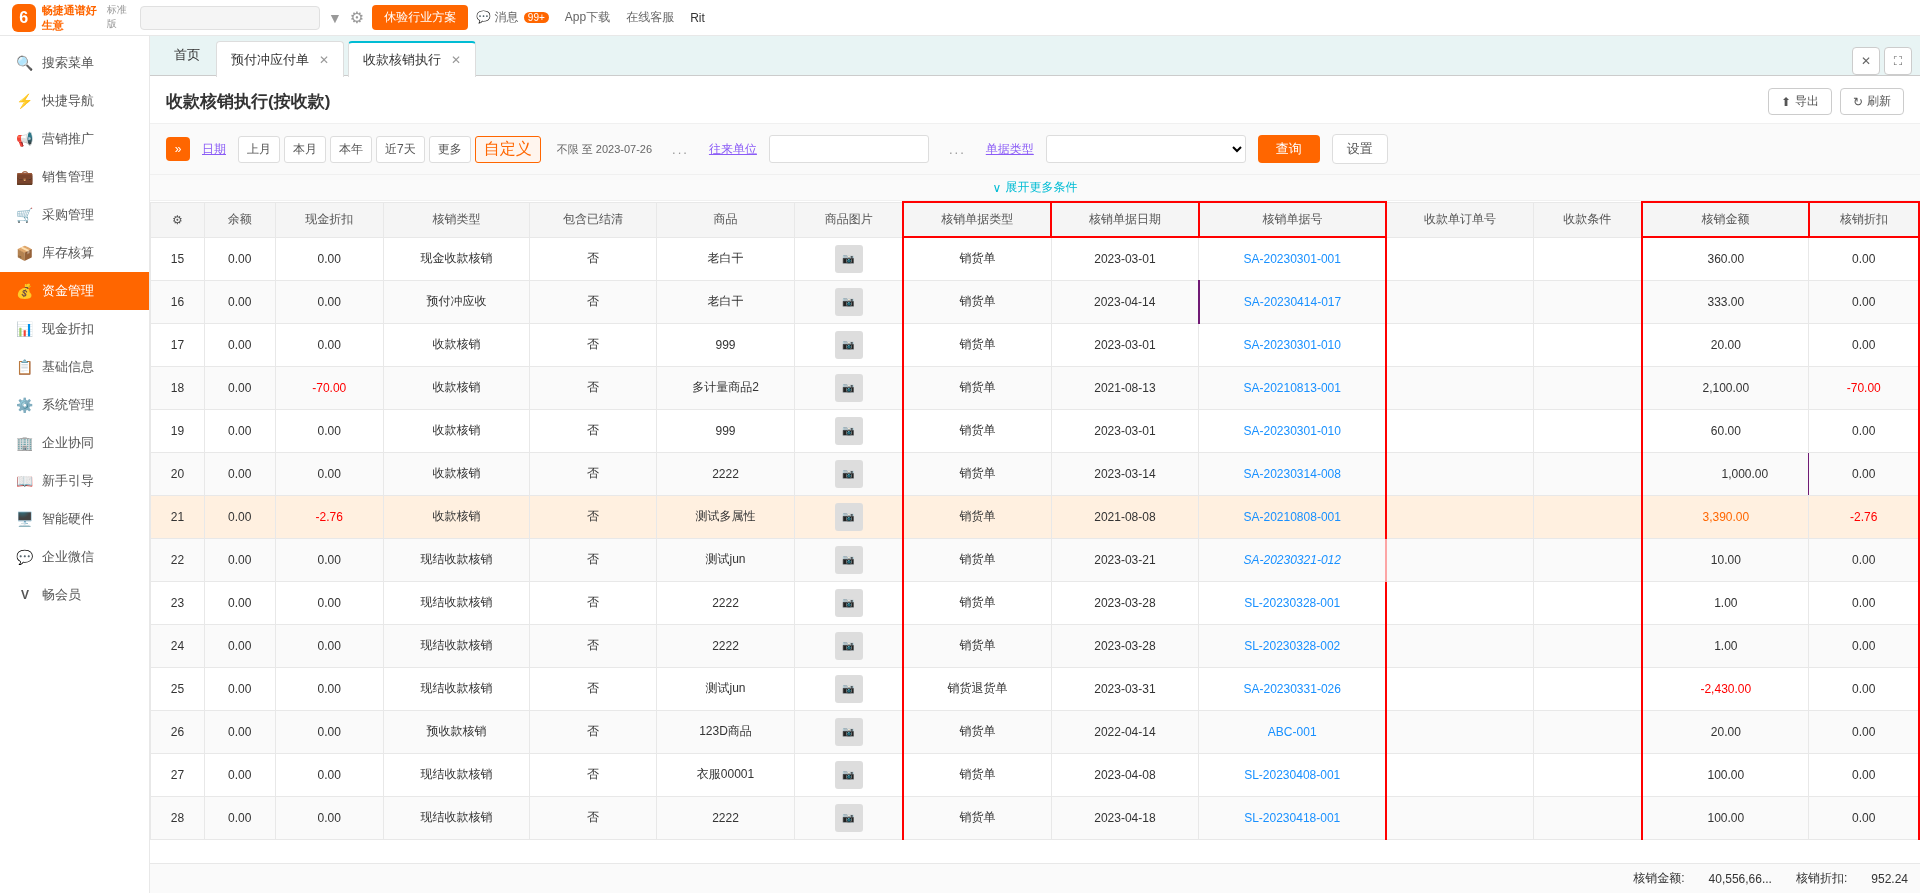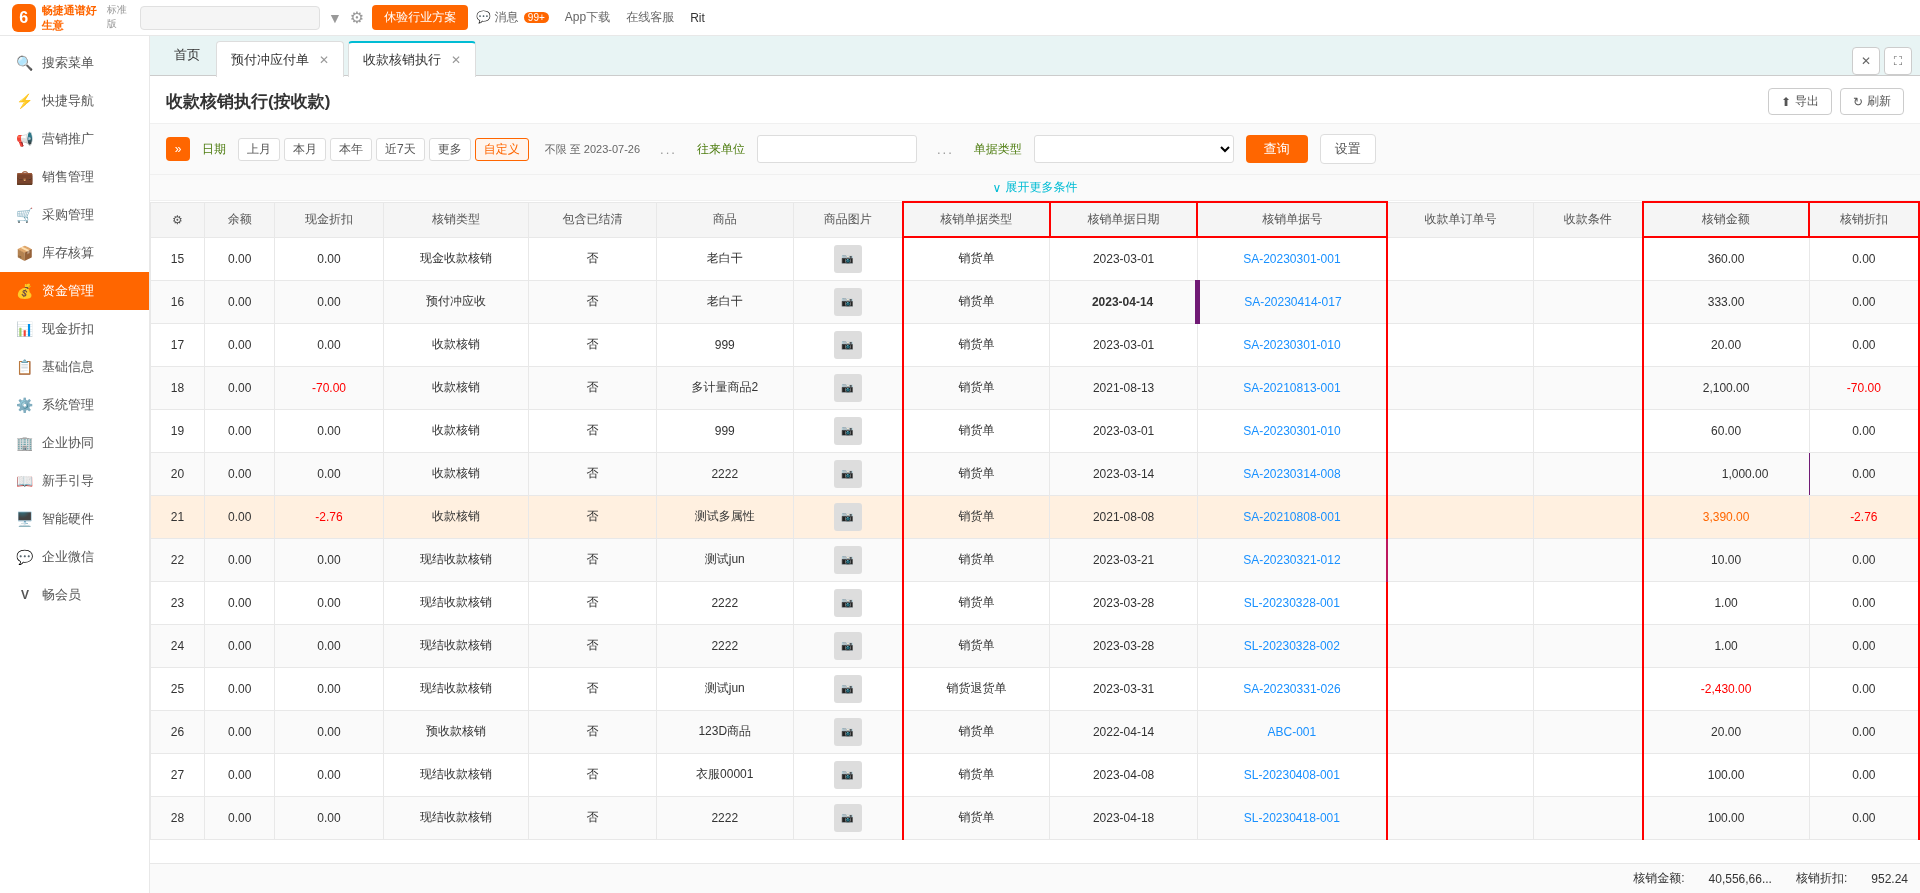--- a/index.html
+++ b/index.html
@@ -50,24 +50,24 @@
     
     .page-header { padding: 12px 16px 8px 16px; display: flex; align-items: center; justify-content: space-between; border-bottom: 1px solid #f0f0f0; }
     .page-title { font-size: 17px; font-weight: 600; color: #333; }
     .page-header-actions { display: flex; gap: 8px; }
     .btn-export { border: 1px solid #ccc; background: #fff; padding: 4px 12px; border-radius: 4px; font-size: 12px; cursor: pointer; color: #555; display: flex; align-items: center; gap: 4px; }
     .btn-refresh { border: 1px solid #ccc; background: #fff; padding: 4px 12px; border-radius: 4px; font-size: 12px; cursor: pointer; color: #555; display: flex; align-items: center; gap: 4px; }
 
     
     .filter-bar { padding: 10px 16px; background: #fafafa; border-bottom: 1px solid #f0f0f0; display: flex; align-items: center; gap: 12px; flex-wrap: wrap; }
     .filter-collapse-btn { width: 24px; height: 24px; background: #f60; color: #fff; border: none; border-radius: 4px; cursor: pointer; display: flex; align-items: center; justify-content: center; font-size: 12px; }
-    .filter-label { color: #4d7c0f; font-size: 12px; white-space: nowrap; }
+    .filter-label { color: #8b5cf6; font-size: 12px; white-space: nowrap; text-decoration: underline; }
     .filter-date-btns { display: flex; gap: 4px; }
     .filter-date-btn { padding: 2px 8px; border: 1px solid #ddd; border-radius: 3px; font-size: 12px; cursor: pointer; background: #fff; color: #555; }
-    .filter-date-custom { padding: 2px 8px; border: 1px solid #f60; border-radius: 3px; font-size: 12px; cursor: pointer; background: #fff5ee; color: #f60; }
+    .filter-date-custom { padding: 2px 8px; border: 1px solid #f60; border-radius: 3px; font-size: 16px; cursor: pointer; background: #fff5ee; color: #f60; }
     .filter-input { width: 160px; height: 28px; border: 1px solid #ddd; border-radius: 3px; padding: 0 8px; font-size: 12px; }
     .filter-select { width: 200px; height: 28px; border: 1px solid #ddd; border-radius: 3px; padding: 0 8px; font-size: 12px; background: #fff; }
     .btn-query { background: #f60; color: #fff; border: none; padding: 5px 18px; border-radius: 4px; font-size: 13px; cursor: pointer; }
     .btn-settings { border: 1px solid #ddd; background: #fff; padding: 5px 14px; border-radius: 4px; font-size: 13px; cursor: pointer; color: #555; }
     .filter-ellipsis { color: #999; letter-spacing: 2px; }
     .expand-conditions { display: flex; align-items: center; gap: 4px; color: #00bcd4; font-size: 12px; cursor: pointer; margin: 0 auto; }
 
     
     .table-container { flex: 1; overflow: auto; padding: 0 0 0 0; }
     table { width: 100%; border-collapse: collapse; font-size: 12px; }
@@ -289,21 +289,21 @@
     <td>16</td>
     <td>0.00</td>
     <td style="">0.00</td>
     <td>预付冲应收</td>
     <td>否</td>
     <td>老白干</td>
     <td style="text-align:center;">
     <div style="width:28px;height:28px;background:#ddd;margin:0 auto;border-radius:3px;display:flex;align-items:center;justify-content:center;font-size:10px;color:#999;">📷</div>
   </td>
     <td style="border-left:2px solid red;border-right:1px solid #e8e8e8;">销货单</td>
-    <td style="border-left:1px solid #e8e8e8;border-right:5px solid #701a75;font-weight:bold;">2023-04-14</td>
+    <td style="border-left:1px solid #e8e8e8;border-right:2px solid #701a75;">2023-04-14</td>
     <td style="border-left:1px solid #e8e8e8;border-right:2px solid red;"><a class="td-link">SA-20230414-017</a></td>
     <td></td>
     <td></td>
     <td style="border-left:2px solid red;border-right:1px solid #e8e8e8;">333.00</td>
     <td style="border-left:1px solid #e8e8e8;border-right:2px solid red;">0.00</td>
   </tr>
               <tr>
     <td>17</td>
     <td>0.00</td>
     <td style="">0.00</td>
@@ -398,21 +398,21 @@
     <td>0.00</td>
     <td style="">0.00</td>
     <td>现结收款核销</td>
     <td>否</td>
     <td>测试jun</td>
     <td style="text-align:center;">
     <div style="width:28px;height:28px;background:#ddd;margin:0 auto;border-radius:3px;display:flex;align-items:center;justify-content:center;font-size:10px;color:#999;">📷</div>
   </td>
     <td style="border-left:2px solid red;border-right:1px solid #e8e8e8;">销货单</td>
     <td style="border-left:1px solid #e8e8e8;border-right:1px solid #e8e8e8;">2023-03-21</td>
-    <td style="border-left:1px solid #e8e8e8;border-right:2px solid #be185d;"><a class="td-link">SA-20230321-012</a></td>
+    <td style="border-left:1px solid #e8e8e8;border-right:2px solid #fca5a5;font-style:italic;"><a class="td-link">SA-20230321-012</a></td>
     <td></td>
     <td></td>
     <td style="border-left:2px solid red;border-right:1px solid #e8e8e8;">10.00</td>
     <td style="border-left:1px solid #e8e8e8;border-right:2px solid red;">0.00</td>
   </tr>
               <tr>
     <td>23</td>
     <td>0.00</td>
     <td style="">0.00</td>
     <td>现结收款核销</td>

